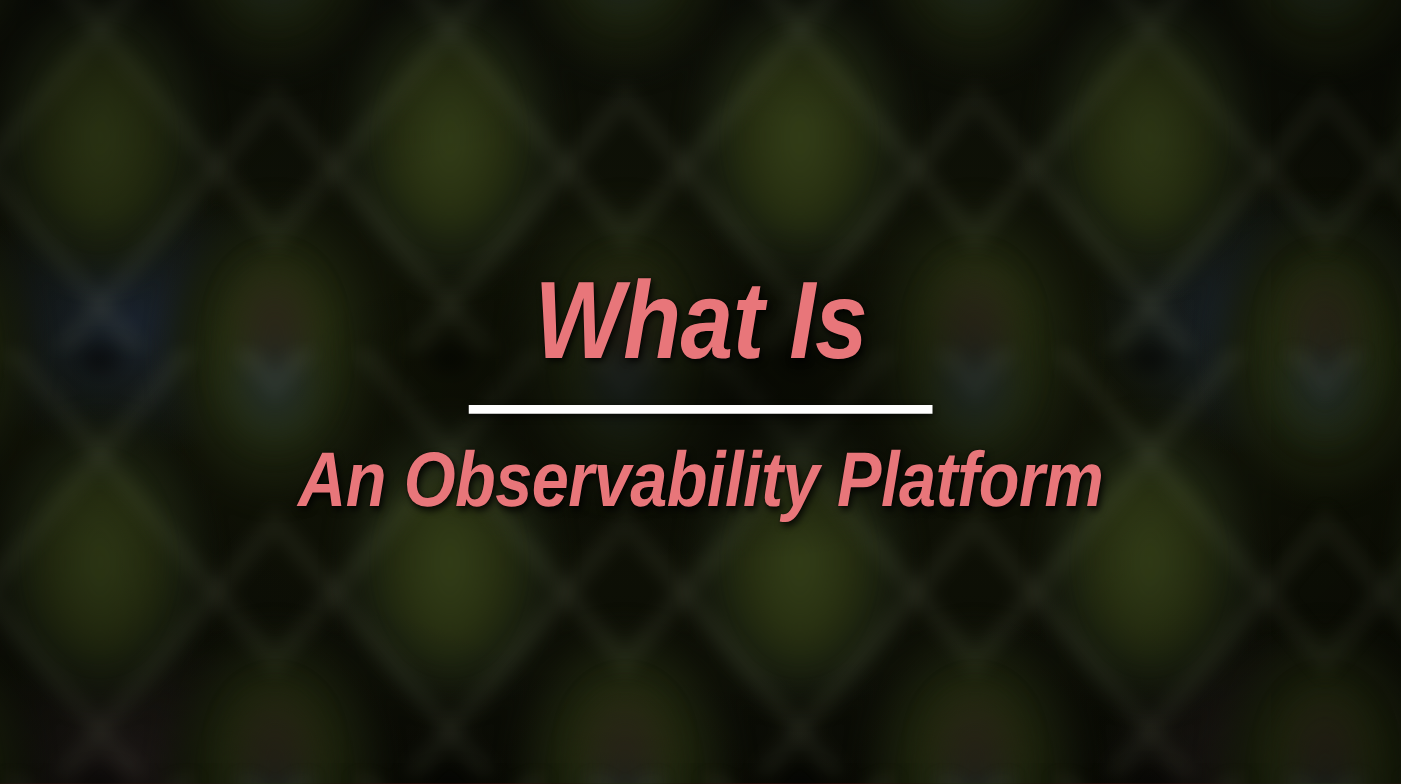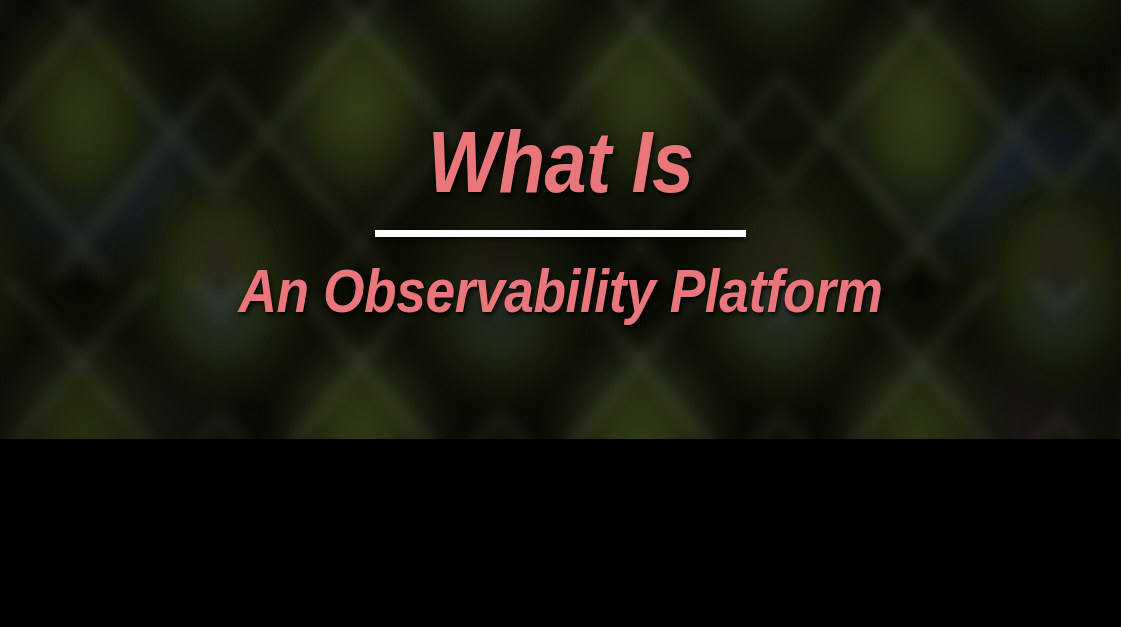--- a/index.html
+++ b/index.html
@@ -7,21 +7,21 @@
     padding: 0;
     background: #000;
   }
   body {
     font-family: "Liberation Sans", sans-serif;
   }
 
   .slide {
     position: relative;
     width: 1121px;
-    height: 439px;
+    height: 627px;
     overflow: hidden;
     background: #7f1d1d;
   }
 
   
   .bg-root {
     position: absolute;
     inset: 0;
     overflow: hidden;
   }

